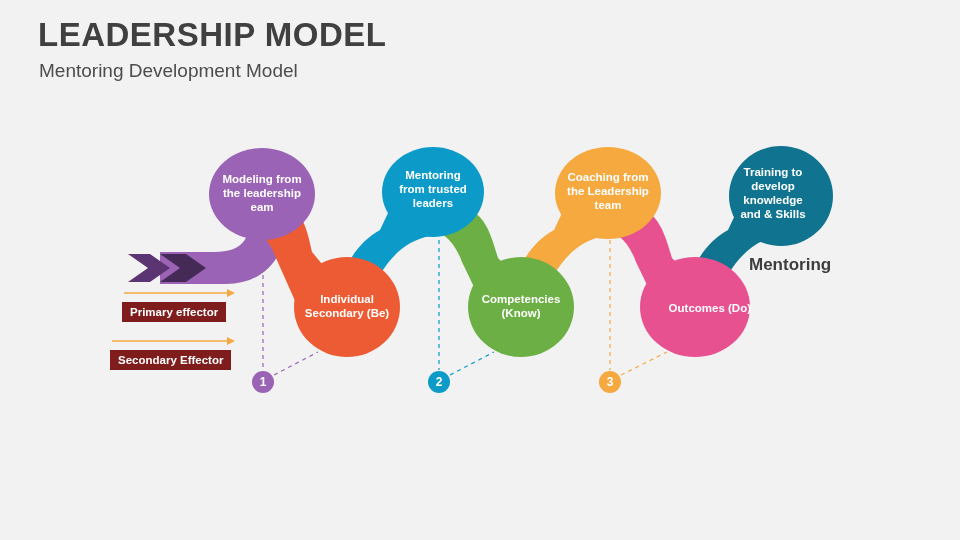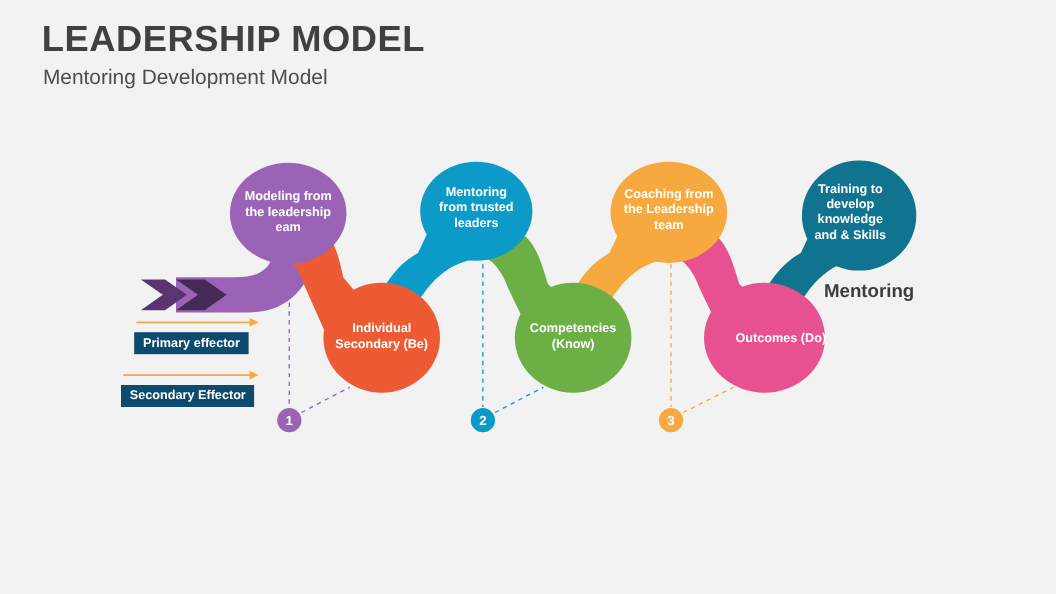--- a/index.html
+++ b/index.html
@@ -29,21 +29,21 @@
   .node-label{
     position:absolute;color:#ffffff;text-align:center;
     font-size:11.5px;font-weight:bold;line-height:1.22;
     white-space:pre-line;pointer-events:none;
   }
   .node-label.top{width:108px;}
   .node-label.bot{width:112px;}
 
   
   .legend-box{
-    position:absolute;background:#0c4a6e;color:#ffffff;
+    position:absolute;background:#7f1d1d;color:#ffffff;
     font-size:11.5px;font-weight:bold;
     padding:4px 8px;box-sizing:border-box;
     white-space:nowrap;
   }
   #feedback-label{
     position:absolute;left:749px;top:255px;
     font-size:17px;font-weight:bold;color:#3d3d3d;
   }
   
   .num-text{

